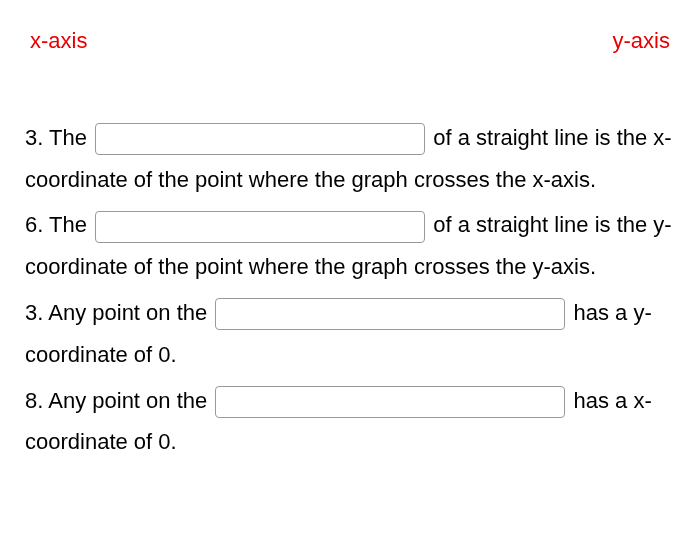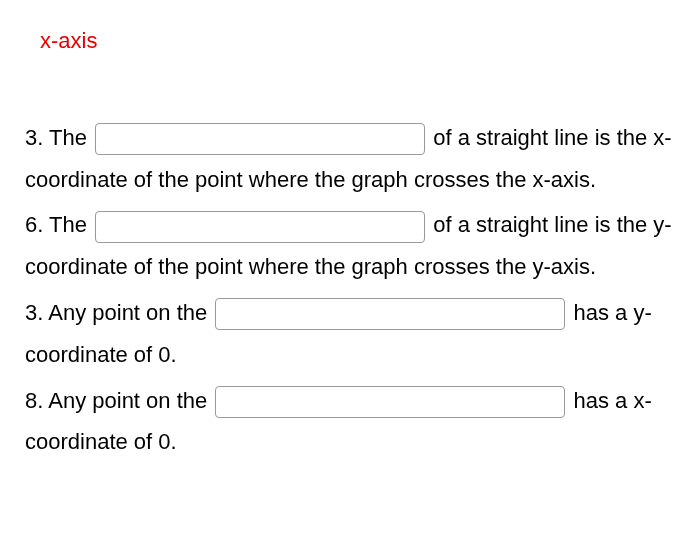--- a/index.html
+++ b/index.html
@@ -15,21 +15,20 @@
       width: 700px;
       height: 557px;
       padding: 20px 25px;
       line-height: 1.9;
     }
     .word-bank {
       display: flex;
       justify-content: space-between;
       margin-bottom: 55px;
       padding: 0 5px;
-      margin-left: 10px;
     }
     .word-bank span {
       color: #e60000;
       font-size: 22px;
     }
     .question {
       margin-bottom: 4px;
     }
     .blank-input {
       display: inline-block;
@@ -48,20 +47,21 @@
     }
     .blank-350 {
       width: 350px;
     }
   </style>
 </head>
 <body>
 
 <div class="word-bank">
   <span>x-axis</span>
+  <span>y-axis</span>
 </div>
 
 <div class="question">
   <span>3. The</span>
   <input type="text" class="blank-input blank-330" style="">
   <span>of a straight line is the x-coordinate of the point where the graph crosses the x-axis.</span>
 </div>
 
 <div class="question">
   <span>6. The</span>

